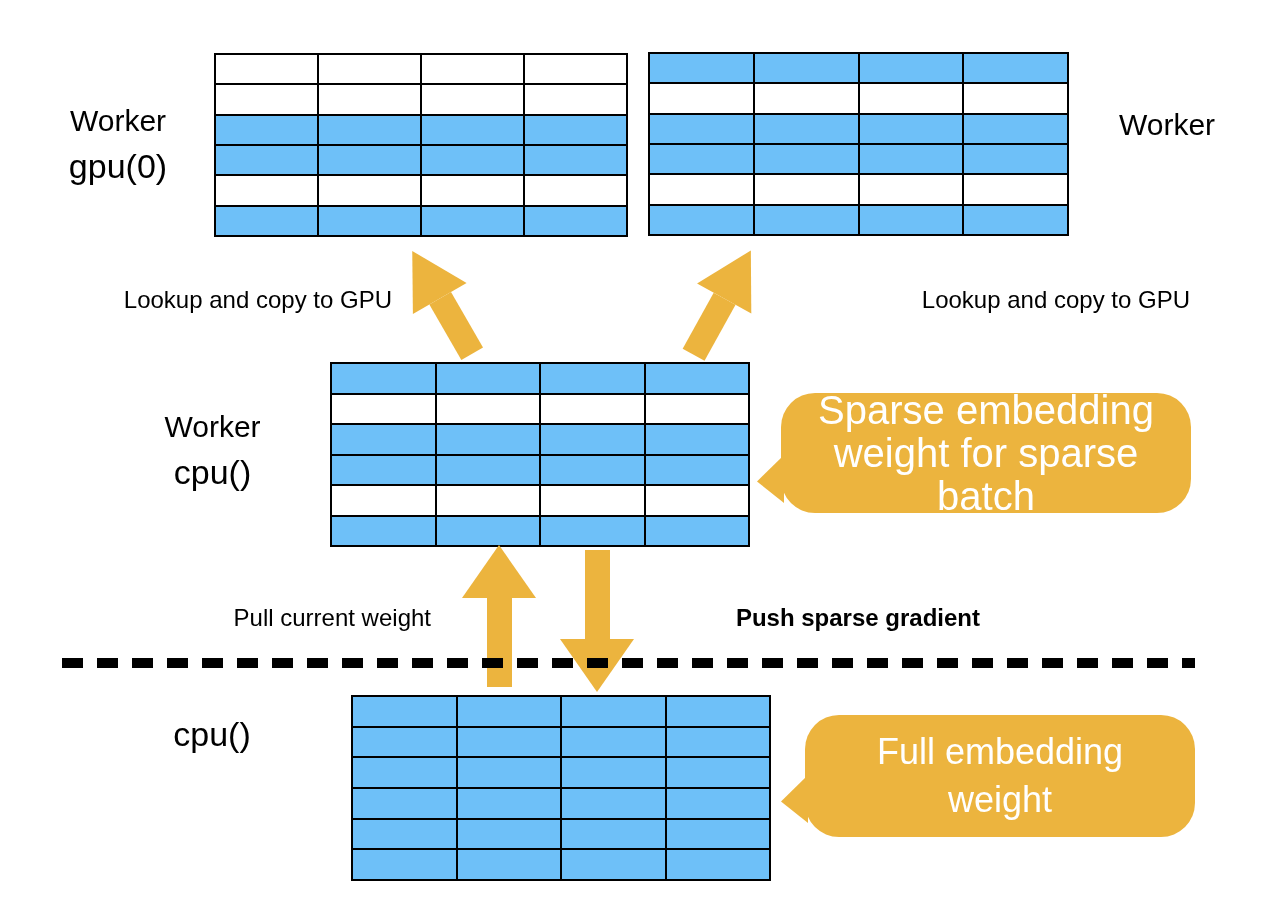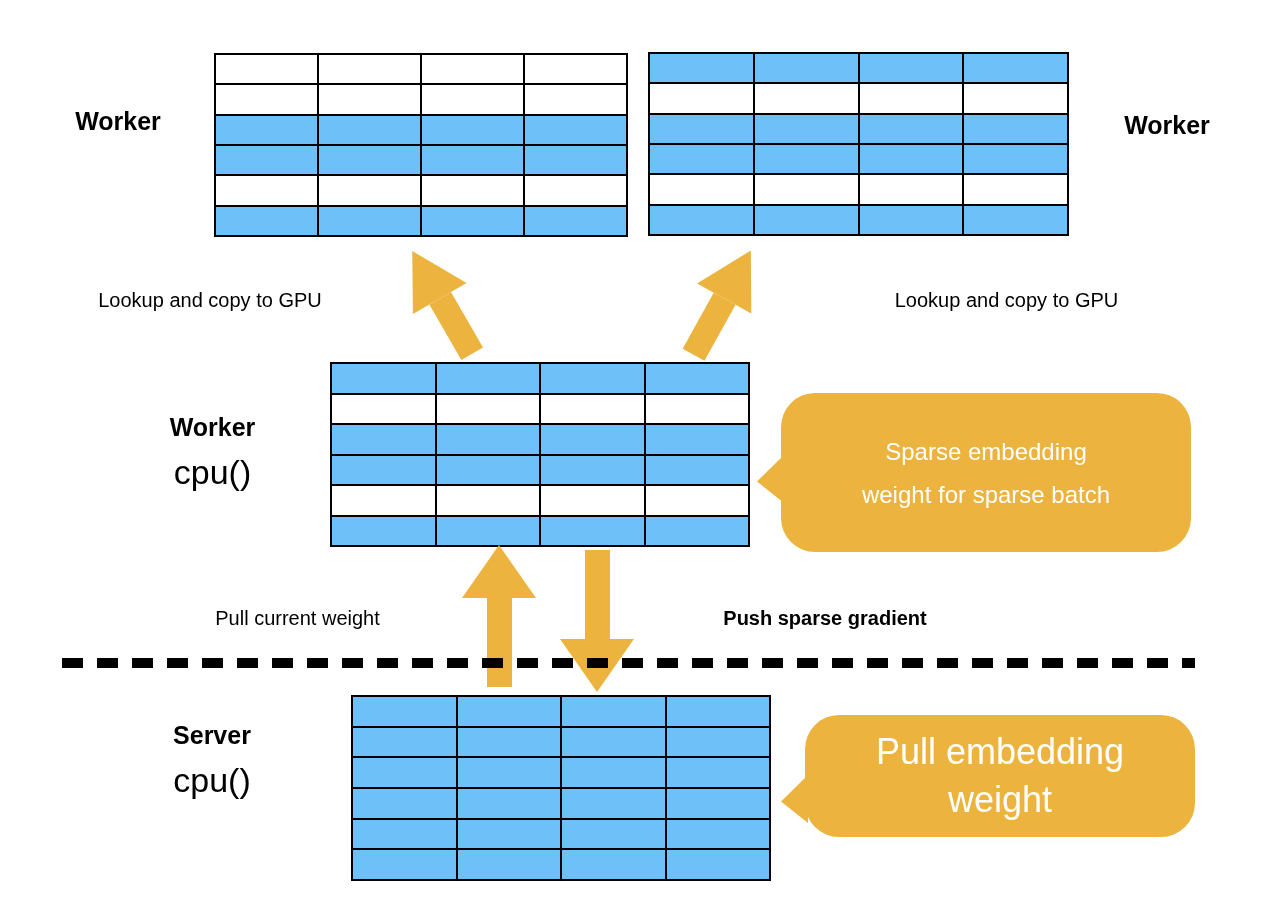--- a/index.html
+++ b/index.html
@@ -15,25 +15,25 @@
   
   .grid{
     position:absolute;display:grid;gap:2px;background:var(--ink);
     border:2px solid var(--ink);
   }
   .cell{background:#fff;}
   .cell.hl{background:var(--blue);}
 
   
   .node-label{position:absolute;text-align:center;}
-  .node-label .title{font-size:25px;font-weight:bold;line-height:46px;}
+  .node-label .title{font-size:30px;font-weight:normal;line-height:46px;}
   .node-label .subtitle{font-size:34px;font-weight:400;line-height:44px;}
 
   
-  .annot{position:absolute;font-size:20px;line-height:32px;text-align:center;white-space:nowrap;}
+  .annot{position:absolute;font-size:24px;line-height:32px;text-align:right;white-space:nowrap;}
 
   
   .arrow{position:absolute;display:flex;flex-direction:column;align-items:center;}
   .arrow .head{width:0;height:0;border-style:solid;border-color:transparent;}
   .arrow .stem{background:var(--accent);}
   .arrow-v .head{border-left-width:37px;border-right-width:37px;border-top-width:0;
     border-bottom:53px solid var(--accent);}
   .arrow-v .stem{width:25px;height:89px;}
   .arrow-down{transform:scaleY(-1);}
   .arrow-diag .head{border-left-width:31px;border-right-width:31px;border-top-width:0;
@@ -50,32 +50,33 @@
 
   
   .bubble{
     position:absolute;background:var(--accent);border-radius:34px;color:#fff;
     display:flex;flex-direction:column;justify-content:center;text-align:center;
   }
   .bubble .tail{
     position:absolute;background:var(--accent);
     clip-path:polygon(0 55%,100% 0,100% 100%);
   }
-  .bubble-sparse{left:781px;top:393px;width:410px;height:159px;font-size:24px;line-height:43px;}
+  .bubble-sparse{left:781px;top:393px;width:410px;height:120px;font-size:40px;line-height:43px;}
   .bubble-sparse .tail{left:-24px;top:62px;width:27px;height:48px;}
   .bubble-full{left:805px;top:715px;width:390px;height:122px;font-size:36px;line-height:48px;}
   .bubble-full .tail{left:-24px;top:60px;width:27px;height:48px;}
 </style>
 </head>
 <body>
 
 <div class="canvas">
 
   <div class="node-label" style="left:22px;top:98px;width:192px;">
     <div class="title">Worker</div>
+    <div class="subtitle">gpu(0)</div>
   </div>
   <div class="grid" style="left: 214px; top: 53px; width: 410px; height: 180px; grid-template-columns: repeat(4, 1fr); grid-template-rows: repeat(6, 1fr);">
       <div class="cell"></div>
       <div class="cell"></div>
       <div class="cell"></div>
       <div class="cell"></div>
       <div class="cell"></div>
       <div class="cell"></div>
       <div class="cell"></div>
       <div class="cell"></div>
@@ -184,21 +185,20 @@
     <div class="stem"></div>
   </div>
   <div class="arrow arrow-v arrow-down" style="left:560px;top:550px;">
     <div class="head"></div>
     <div class="stem"></div>
   </div>
 
   <div class="dashline"></div>
 
   <div class="node-label" style="left:92px;top:712px;width:240px;">
-    <div class="title">Server</div>
     <div class="subtitle">cpu()</div>
   </div>
   <div class="grid" style="left: 351px; top: 695px; width: 416px; height: 182px; grid-template-columns: repeat(4, 1fr); grid-template-rows: repeat(6, 1fr);">
       <div class="cell hl"></div>
       <div class="cell hl"></div>
       <div class="cell hl"></div>
       <div class="cell hl"></div>
       <div class="cell hl"></div>
       <div class="cell hl"></div>
       <div class="cell hl"></div>
@@ -216,17 +216,17 @@
       <div class="cell hl"></div>
       <div class="cell hl"></div>
       <div class="cell hl"></div>
       <div class="cell hl"></div>
       <div class="cell hl"></div>
       <div class="cell hl"></div>
     </div>
 
   <div class="bubble bubble-full">
     <div class="tail"></div>
-    <div>Pull embedding</div>
+    <div>Full embedding</div>
     <div>weight</div>
   </div>
 
 </div>
 
 </body></html>

